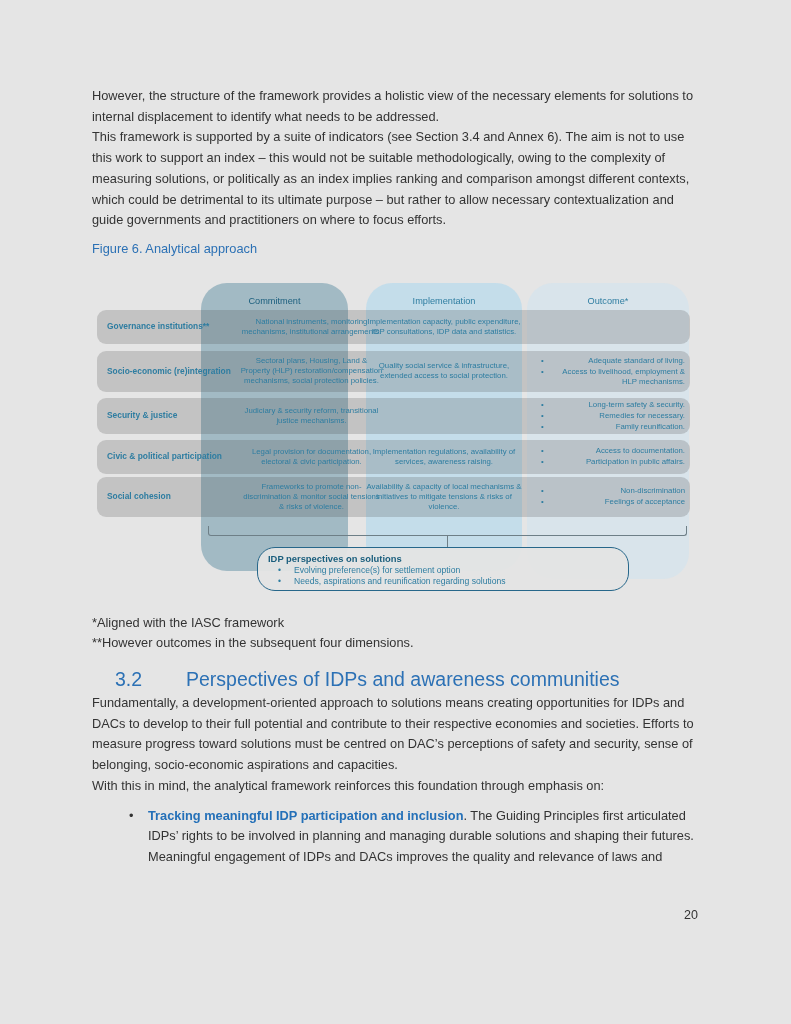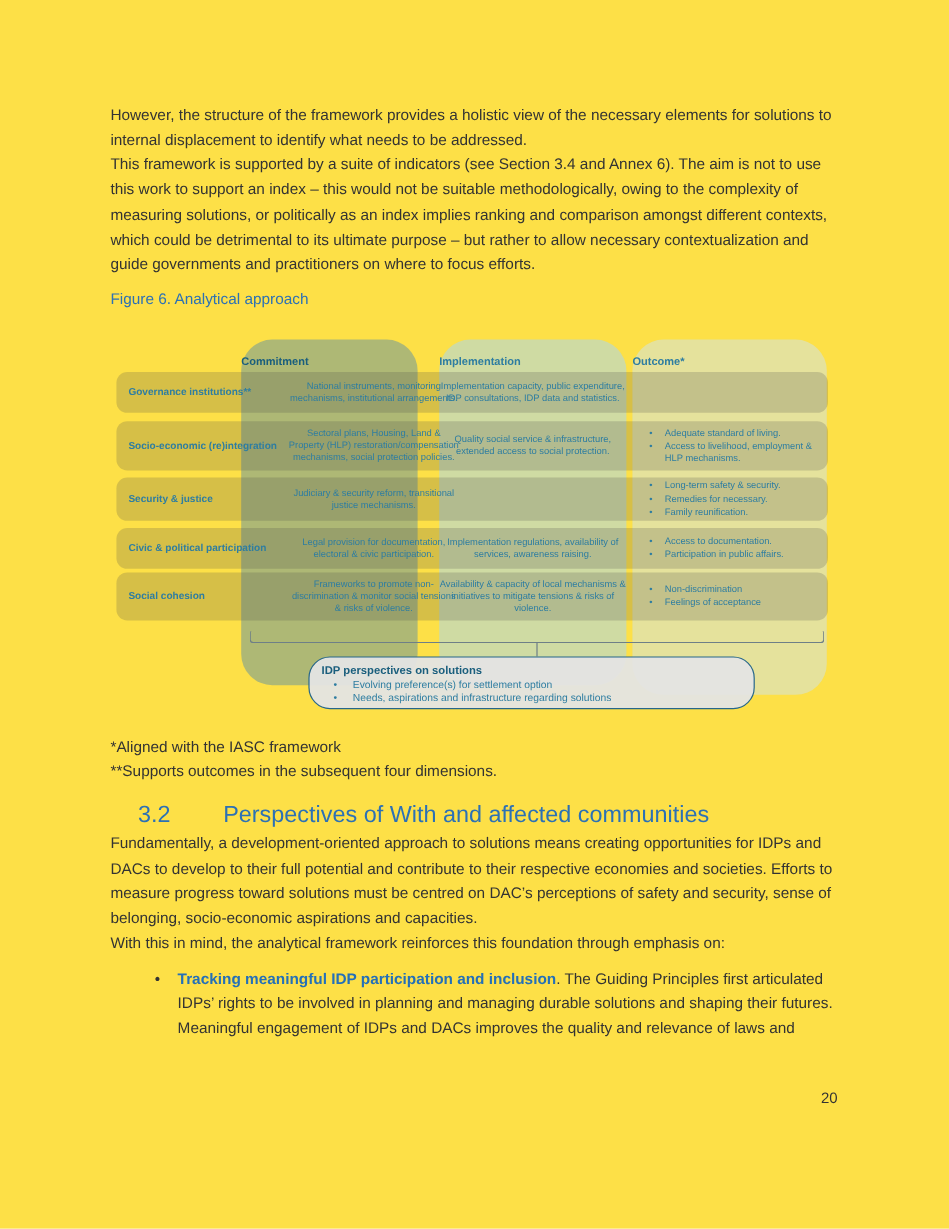--- a/index.html
+++ b/index.html
@@ -1,19 +1,19 @@
 <!DOCTYPE html>
 <html><head>
 <meta charset="utf-8">
 <style>
   html,body{margin:0;padding:0;background:#ffffff;}
   .page{
     position:relative;
     width:791px;height:1024px;
-    background:#fde047;
+    background:#e5e5e5;
     font-family:"Liberation Sans","DejaVu Sans",sans-serif;
     color:#333333;
     overflow:hidden;
   }
   .content{
     position:absolute;
     left:92px;top:0;
     width:610px;
     padding-top:86px;
   }
@@ -38,42 +38,42 @@
     margin-left:5px;
     width:593px;
     height:330px;
   }
   .colpill{position:absolute;top:6px;border-radius:26px;}
   .col-commitment{left:104px;width:147px;height:288px;background:rgba(96,144,163,0.50);}
   .col-implementation{left:269px;width:156px;height:288px;background:rgba(170,215,238,0.55);}
   .col-outcome{left:430px;width:162px;height:296px;background:rgba(205,228,241,0.50);}
   .colhead{
     position:absolute;top:19px;
-    font-weight:bold;font-size:9.2px;line-height:11px;
-    text-align:left;color:#2e7da1;
+    font-weight:normal;font-size:9.2px;line-height:11px;
+    text-align:center;color:#2e7da1;
   }
   .colhead.c{left:104px;width:147px;color:#1a5e7d;}
   .colhead.i{left:269px;width:156px;}
   .colhead.o{left:430px;width:162px;}
   .frow{
     position:absolute;left:0;width:593px;
     background:rgba(70,70,70,0.21);
     border-radius:9px;
   }
   .cell{
     position:absolute;top:0;bottom:0;
     display:flex;align-items:center;
     font-size:7.8px;line-height:1.28;
     color:#2e7da1;
   }
   .cell.lbl{left:10px;width:135px;font-size:8.4px;font-weight:bold;text-align:center;}
   .cell.cc{left:106px;width:143px;justify-content:center;text-align:center;margin-left:37px;}
   .cell.ci{left:266px;width:162px;justify-content:center;text-align:center;}
   .cell.co{left:440px;width:148px;}
-  .cell ul{margin:0;padding:0;list-style:none;width:100%;}
+  .cell ul{margin:0;padding:0;list-style:none;width:100%;text-align:right;}
   .cell li{position:relative;padding-left:17px;margin:1px 0;}
   .cell li::before{content:"\2022";position:absolute;left:4px;}
   .bracket{
     position:absolute;left:111px;top:249px;width:477px;height:9px;
     border-left:1px solid #6e7f87;border-right:1px solid #6e7f87;
     border-bottom:1px solid #6e7f87;
     border-radius:0 0 3px 3px;
   }
   .bracket-tick{
     position:absolute;left:350px;top:258px;width:1px;height:12px;
@@ -192,33 +192,33 @@
           </ul>
         </div>
       </div>
 
       <div class="bracket"></div>
       <div class="bracket-tick"></div>
       <div class="idp-box">
         <div class="idp-title">IDP perspectives on solutions</div>
         <ul>
           <li>Evolving preference(s) for settlement option</li>
-          <li>Needs, aspirations and infrastructure regarding solutions</li>
+          <li>Needs, aspirations and reunification regarding solutions</li>
         </ul>
       </div>
     </div>
 
     <div class="notes">
       <div>*Aligned with the IASC framework</div>
-      <div>**Supports outcomes in the subsequent four dimensions.</div>
+      <div>**However outcomes in the subsequent four dimensions.</div>
     </div>
 
     <div class="heading">
       <span class="num">3.2</span>
-      <span>Perspectives of With and affected communities</span>
+      <span>Perspectives of IDPs and awareness communities</span>
     </div>
 
     <p class="body para3">Fundamentally, a development-oriented approach to solutions means creating opportunities for IDPs and DACs to develop to their full potential and contribute to their respective economies and societies. Efforts to measure progress toward solutions must be centred on DAC’s perceptions of safety and security, sense of belonging, socio-economic aspirations and capacities.</p>
     <p class="body para4">With this in mind, the analytical framework reinforces this foundation through emphasis on:</p>
 
     <div class="bullet-item">
       <span class="marker">•</span><span class="lead">Tracking meaningful IDP participation and inclusion</span><span>. The Guiding Principles first articulated IDPs’ rights to be involved in planning and managing durable solutions and shaping their futures. Meaningful engagement of IDPs and DACs improves the quality and relevance of laws and</span>
     </div>
 
   </div>

